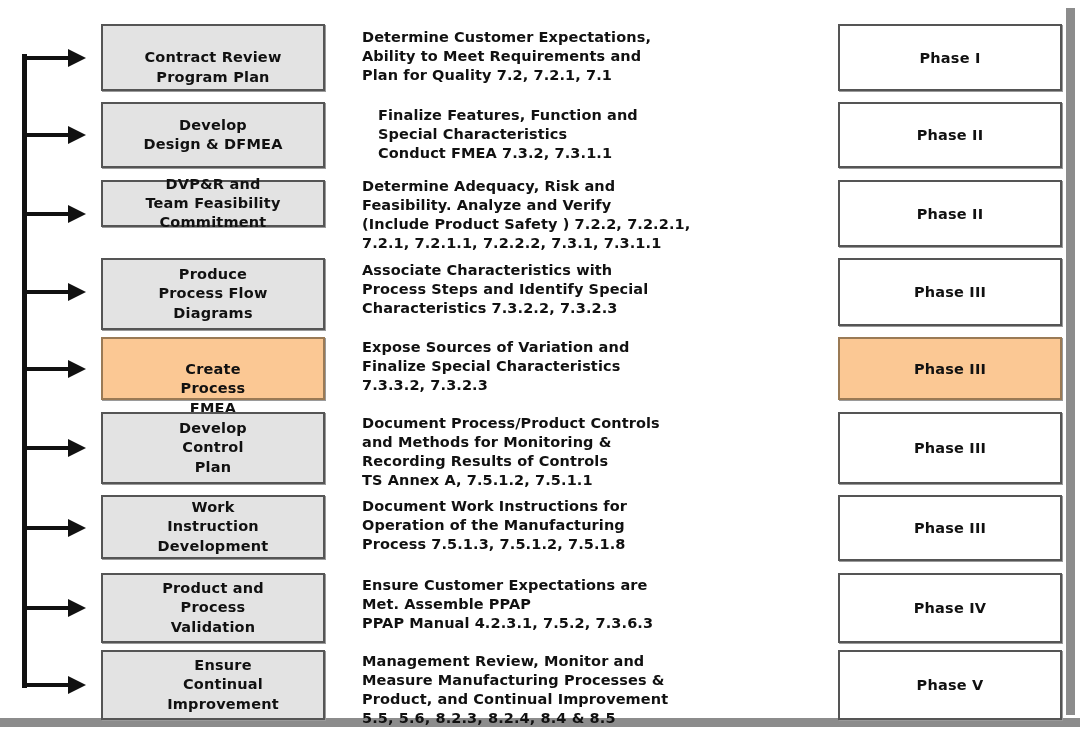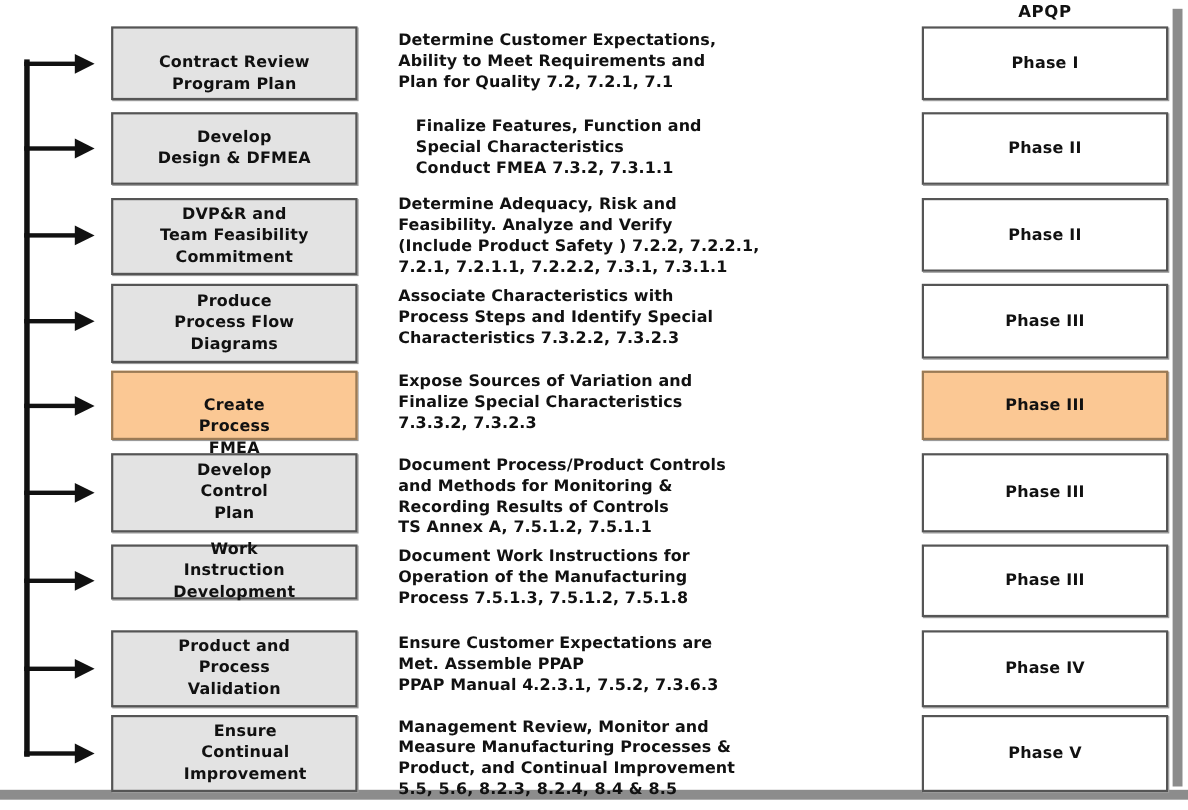--- a/index.html
+++ b/index.html
@@ -158,21 +158,20 @@
       <div class="branch" style="top: 446px;"></div>
       <div class="arrowhead" style="left: 68px; top: 439px;"></div>
       <div class="branch" style="top: 526px;"></div>
       <div class="arrowhead" style="left: 68px; top: 519px;"></div>
       <div class="branch" style="top: 606px;"></div>
       <div class="arrowhead" style="left: 68px; top: 599px;"></div>
       <div class="branch" style="top: 683px;"></div>
       <div class="arrowhead" style="left: 68px; top: 676px;"></div>
     </div>
 
-  <div class="apqp-title">APQP</div>
 
   <div id="rows">
       <div class="task-box" style="top: 24px; height: 67px;">
         <span style="white-space: pre-line; margin-top: 20px;">Contract Review
 Program Plan</span>
       </div>
       <div class="desc" style="top: 28px;">Determine Customer Expectations,
 Ability to Meet Requirements and
 Plan for Quality            7.2,  7.2.1,  7.1</div>
       <div class="phase-box" style="top: 24px; height: 67px;">
@@ -181,21 +180,21 @@
       <div class="task-box" style="top: 102px; height: 66px;">
         <span style="white-space: pre-line;">Develop
 Design &amp; DFMEA</span>
       </div>
       <div class="desc" style="top: 106px; margin-left: 16px;">Finalize Features, Function and
 Special Characteristics
 Conduct FMEA               7.3.2,  7.3.1.1</div>
       <div class="phase-box" style="top: 102px; height: 66px;">
         <span>Phase II</span>
       </div>
-      <div class="task-box" style="top: 180px; height: 70px;">
+      <div class="task-box" style="top: 180px; height: 47px;">
         <span style="white-space: pre-line;">DVP&amp;R and
 Team Feasibility
 Commitment</span>
       </div>
       <div class="desc" style="top: 177px;">Determine Adequacy, Risk and
 Feasibility. Analyze and Verify
 (Include Product Safety )  7.2.2,  7.2.2.1,
 7.2.1, 7.2.1.1, 7.2.2.2, 7.3.1, 7.3.1.1</div>
       <div class="phase-box" style="top: 180px; height: 67px;">
         <span>Phase II</span>
@@ -227,21 +226,21 @@
 Control
 Plan</span>
       </div>
       <div class="desc" style="top: 414px;">Document Process/Product Controls
 and Methods for Monitoring &amp;
 Recording Results of Controls
 TS Annex A,    7.5.1.2,  7.5.1.1</div>
       <div class="phase-box" style="top: 412px; height: 72px;">
         <span>Phase III</span>
       </div>
-      <div class="task-box" style="top: 495px; height: 50px;">
+      <div class="task-box" style="top: 495px; height: 64px;">
         <span style="white-space: pre-line;">Work
 Instruction
 Development</span>
       </div>
       <div class="desc" style="top: 497px;">Document Work Instructions for
 Operation of the Manufacturing
 Process               7.5.1.3,  7.5.1.2, 7.5.1.8</div>
       <div class="phase-box" style="top: 495px; height: 66px;">
         <span>Phase III</span>
       </div>

